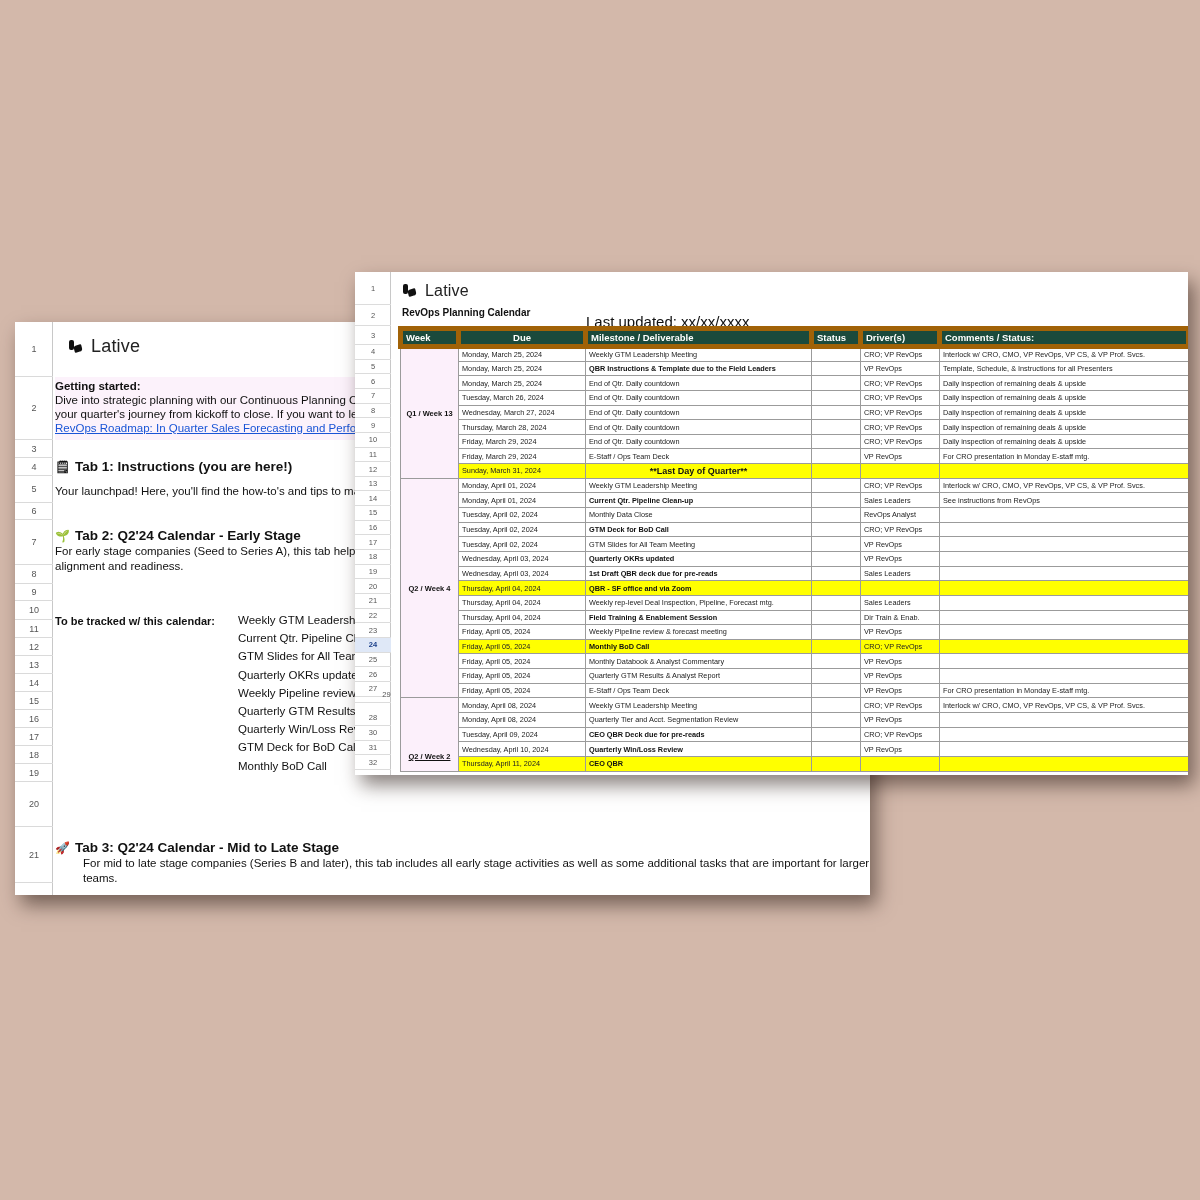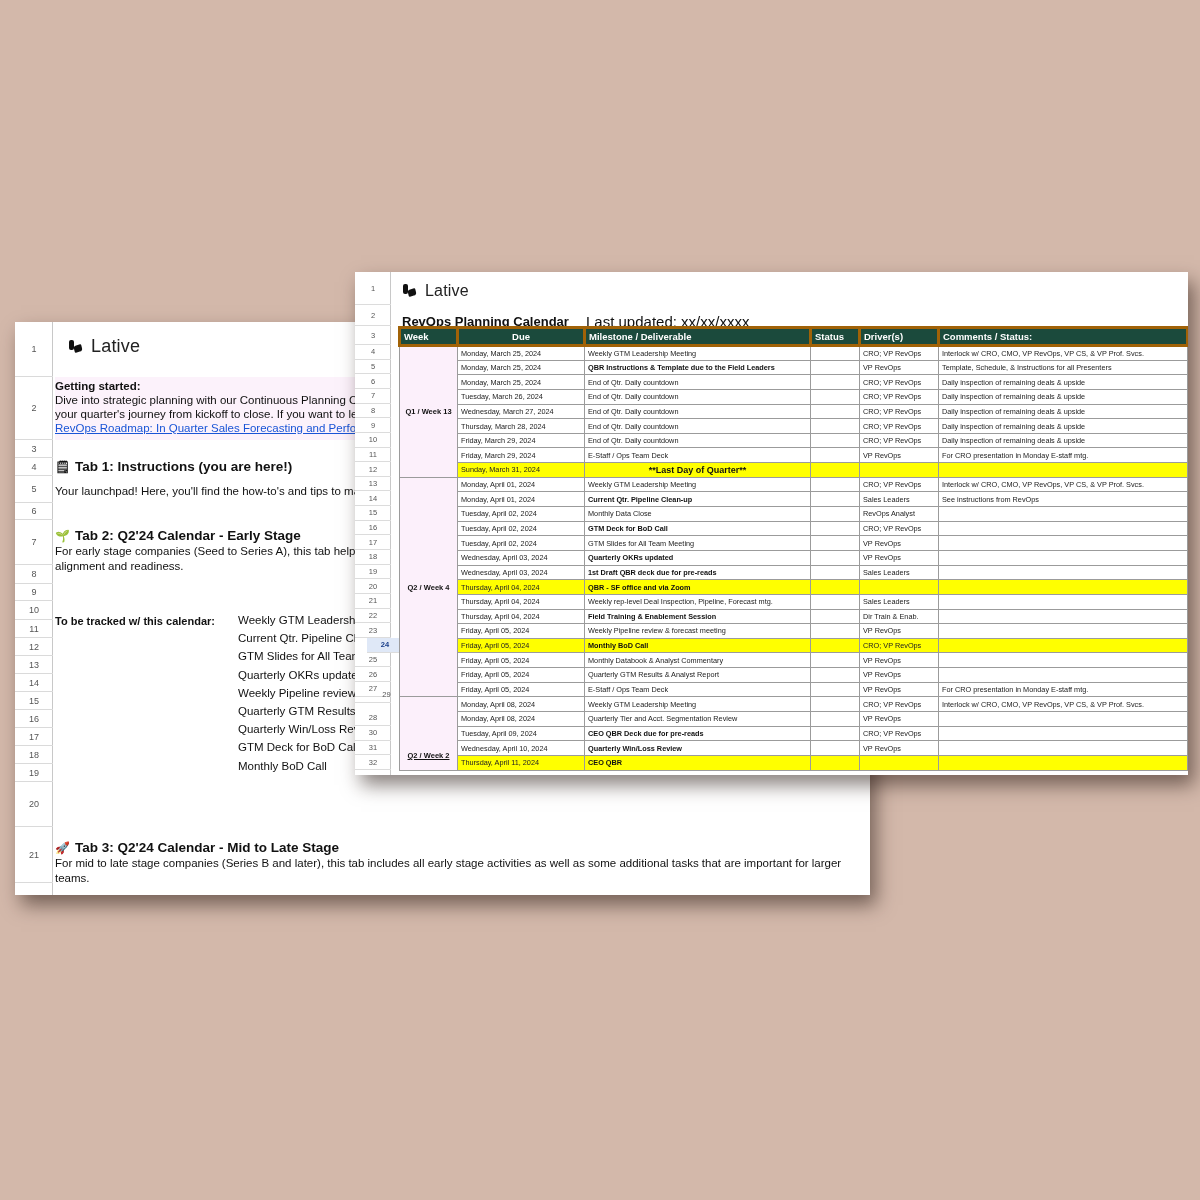--- a/index.html
+++ b/index.html
@@ -54,31 +54,31 @@
     border-right: 1px solid #c8c8c8;
   }
   #front .rn {
     position: absolute; left: 0; width: 36px; border-bottom: 1px solid #dcdcdc;
     font-size: 7.5px; color: #555; display: flex; align-items: center; justify-content: center;
   }
   #front .rn.sel { background: #dfe8f7; color: #1a3f8a; font-weight: bold; }
   #front .logo { position: absolute; left: 48px; top: 10px; }
   #front .logo-text { font-size: 16px; }
   #front .title {
-    position: absolute; left: 47px; top: 42px; font-size: 13px; font-weight: bold;
+    position: absolute; left: 47px; top: 35px; font-size: 10px; font-weight: bold;
   }
   #front .updated { position: absolute; left: 231px; top: 41px; font-size: 15px; }
   table.cal {
     position: absolute; left: 43px; top: 54px;
     border-collapse: collapse; table-layout: fixed; width: 788px;
     font-size: 7.3px;
   }
   table.cal th {
     background: #1b4a3c; color: #fff; font-weight: bold; font-size: 9.5px;
-    height: 18px; border: 3px solid #a16207; text-align: left; padding: 0 3px;
+    height: 18px; border: 5px solid #a16207; text-align: left; padding: 0 3px;
   }
   table.cal th.center { text-align: center; }
   table.cal td {
     border: 1px solid #9b9b9b; height: 14.65px; padding: 0 3px;
     white-space: nowrap; overflow: hidden; color: #222;
   }
   table.cal td.week {
     background: #fcf0fb; font-weight: bold; text-align: center; font-size: 7.5px; color: #111;
   }
   table.cal tr.hl td { background: #ffff00; }
@@ -152,21 +152,21 @@
         <div class="tracked-item" style="top: 383px;">Quarterly GTM Results</div>
         <div class="tracked-item" style="top: 401.2px;">Quarterly Win/Loss Rev</div>
         <div class="tracked-item" style="top: 419.4px;">GTM Deck for BoD Call</div>
         <div class="tracked-item" style="top: 437.6px;">Monthly BoD Call</div>
       </div>
 
     <div class="tabhead" style="top:518px;">
       <span class="emoji">🚀</span>
       <span>Tab 3: Q2'24 Calendar - Mid to Late Stage</span>
     </div>
-    <div class="tabdesc" style="top:534px;">For mid to late stage companies (Series B and later), this tab includes all early stage activities as well as some additional tasks that are important for larger teams.</div>
+    <div class="tabdesc" style="top:534px;margin-left:28px;">For mid to late stage companies (Series B and later), this tab includes all early stage activities as well as some additional tasks that are important for larger teams.</div>
   </div>
 </div>
 
 <div class="sheet" id="front">
   <div class="rownums" id="front-rownums">
       <div class="rn" style="top: 0px; height: 33px;">1</div>
       <div class="rn" style="top: 33px; height: 21px;">2</div>
       <div class="rn" style="top: 54px; height: 19px;">3</div>
       <div class="rn" style="top: 73px; height: 14.65px;">4</div>
       <div class="rn" style="top: 87.65px; height: 14.65px;">5</div>
@@ -181,21 +181,21 @@
       <div class="rn" style="top: 219.5px; height: 14.65px;">14</div>
       <div class="rn" style="top: 234.15px; height: 14.65px;">15</div>
       <div class="rn" style="top: 248.8px; height: 14.65px;">16</div>
       <div class="rn" style="top: 263.45px; height: 14.65px;">17</div>
       <div class="rn" style="top: 278.1px; height: 14.65px;">18</div>
       <div class="rn" style="top: 292.75px; height: 14.65px;">19</div>
       <div class="rn" style="top: 307.4px; height: 14.65px;">20</div>
       <div class="rn" style="top: 322.05px; height: 14.65px;">21</div>
       <div class="rn" style="top: 336.7px; height: 14.65px;">22</div>
       <div class="rn" style="top: 351.35px; height: 14.65px;">23</div>
-      <div class="rn sel" style="top: 366px; height: 14.65px; margin-left: 12px;">24</div>
+      <div class="rn sel" style="top: 366px; height: 14.65px;">24</div>
       <div class="rn" style="top: 380.65px; height: 14.65px;">25</div>
       <div class="rn" style="top: 395.3px; height: 14.65px;">26</div>
       <div class="rn" style="top: 409.95px; height: 14.65px; text-align: center;">27</div>
       <div class="rn" style="top: 439px; height: 14.65px;">28</div>
       <div class="rn" style="top: 416px; height: 14.65px; padding-left: 27px;">29</div>
       <div class="rn" style="top: 453.9px; height: 14.65px;">30</div>
       <div class="rn" style="top: 468.55px; height: 14.65px;">31</div>
       <div class="rn" style="top: 483.2px; height: 14.65px;">32</div>
     </div>
   <div class="logo">

